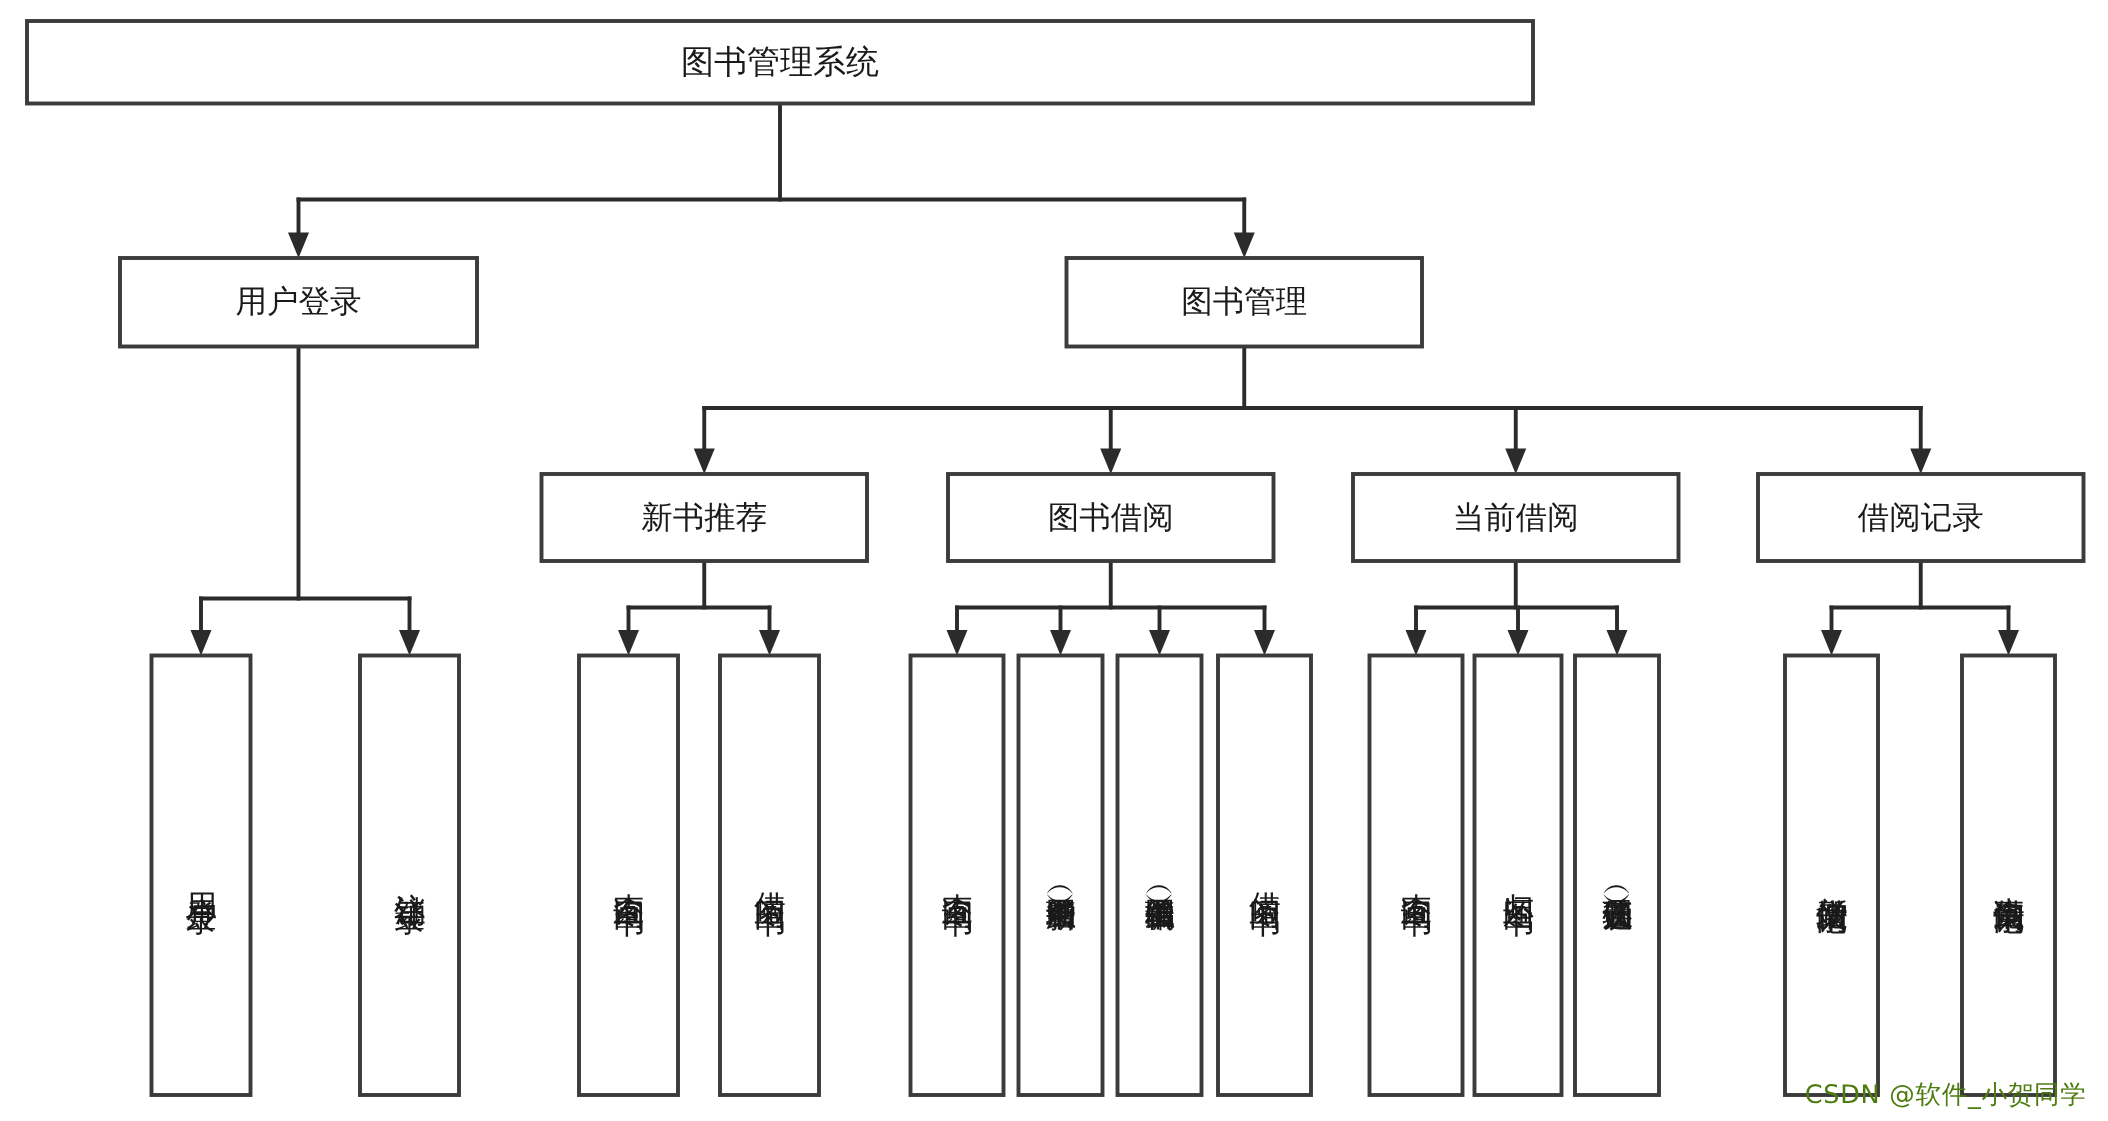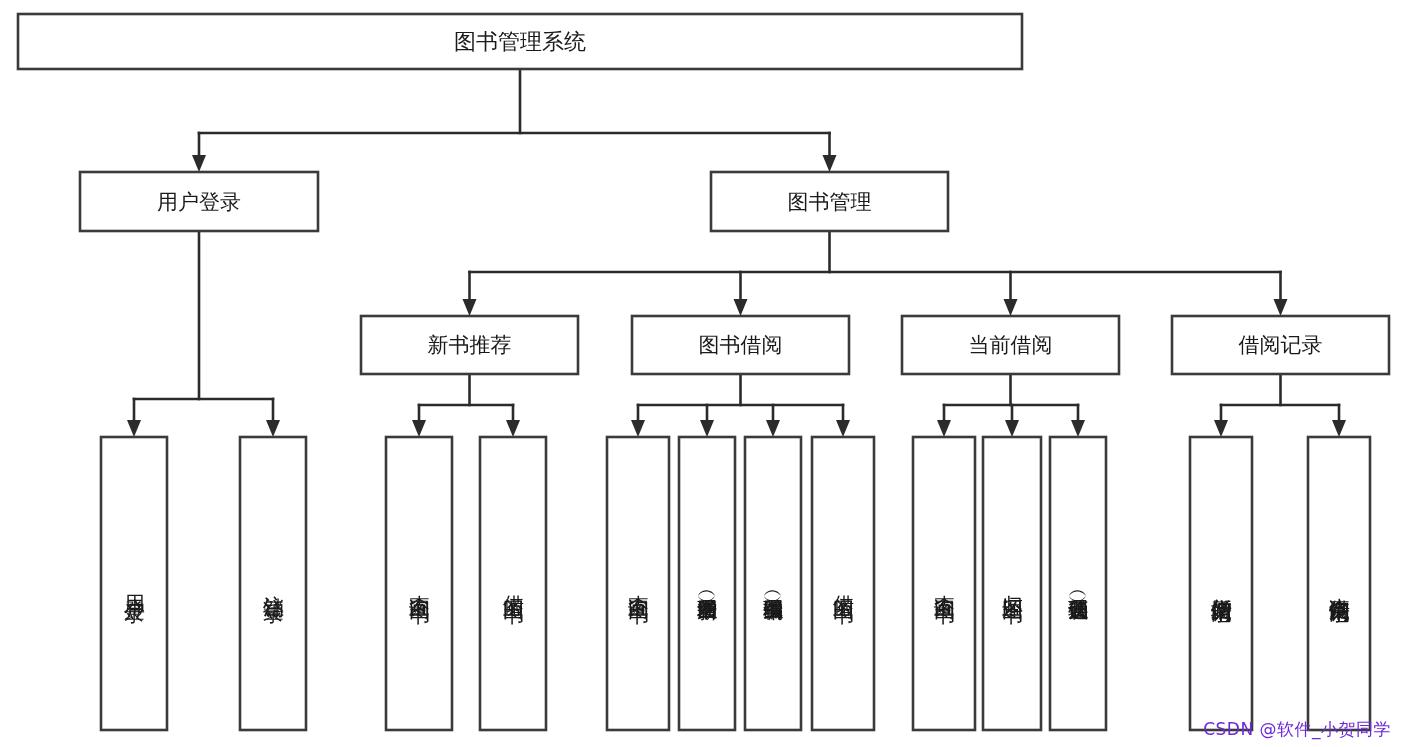--- a/index.html
+++ b/index.html
@@ -72,21 +72,21 @@
     letter-spacing: 3px;
     color: #1a1a1a;
     white-space: nowrap;
   }
   .watermark {
     position: absolute;
     right: 14px;
     bottom: 6px;
     font-family: "DejaVu Sans", "Liberation Sans", sans-serif;
     font-size: 17px;
-    color: #6d28d9;
+    color: #4d7c0f;
     letter-spacing: 0.5px;
     white-space: nowrap;
     pointer-events: none;
   }
 </style>
 </head>
 <body>
 
 <div id="diagram-root">
 

